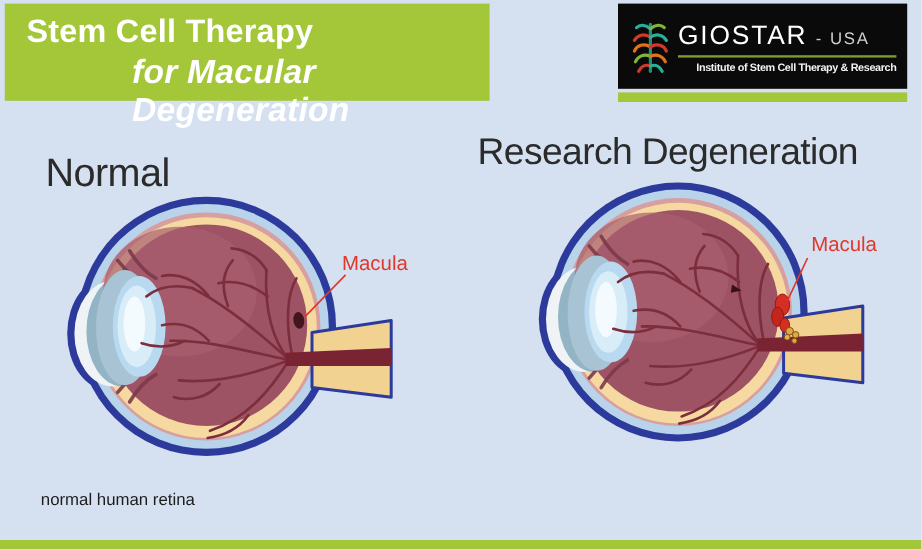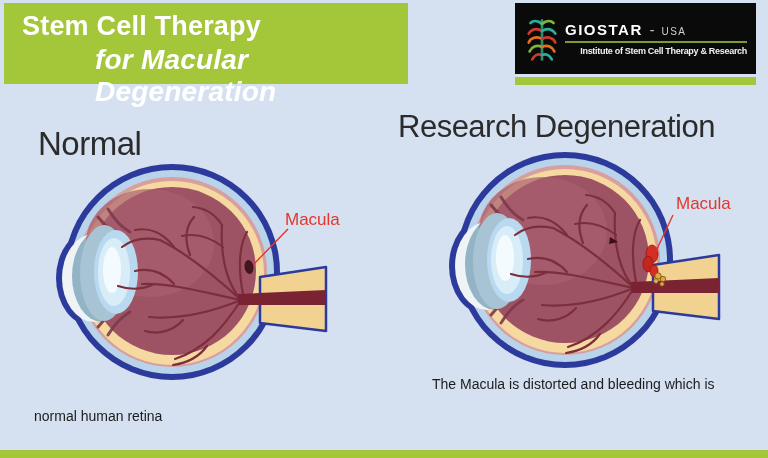--- a/index.html
+++ b/index.html
@@ -3,31 +3,31 @@
 <meta charset="utf-8">
 <style>
   html,body{margin:0;padding:0;background:#e9eef6;}
   .page{
     position:relative;width:768px;height:458px;overflow:hidden;
     background:#d5e0f0;font-family:"Liberation Sans",sans-serif;
   }
   
   .title-band{position:absolute;left:4px;top:3px;width:404px;height:81px;background:#a4c639;}
   .title-line1{position:absolute;left:18px;top:8px;font-size:27px;font-weight:bold;color:#ffffff;letter-spacing:.2px;}
-  .title-line2{position:absolute;left:91px;top:41px;font-size:28px;font-weight:bold;font-style:italic;color:#ffffff;letter-spacing:.2px;}
+  .title-line2{position:absolute;left:106px;top:41px;font-size:28px;font-weight:bold;font-style:italic;color:#ffffff;letter-spacing:.2px;}
   .logo-box{
     position:absolute;left:515px;top:3px;width:241px;height:71px;background:#0a0a0a;
     display:flex;align-items:center;box-sizing:border-box;padding-left:11px;
   }
   .tree-icon{width:32px;height:52px;flex:0 0 auto;}
   .logo-text{margin-left:7px;}
   .brand-row{display:flex;align-items:baseline;white-space:nowrap;}
-  .brand{font-size:15px;color:#ffffff;letter-spacing:1.5px;font-weight:700;}
+  .brand{font-size:22px;color:#ffffff;letter-spacing:1.5px;font-weight:400;}
   .sep{font-size:14px;color:#cccccc;margin:0 7px;}
-  .region{font-size:10px;color:#cfcfcf;letter-spacing:1.5px;}
+  .region{font-size:14px;color:#cfcfcf;letter-spacing:1.5px;}
   .logo-divider{height:2px;background:#7e9c2e;margin:3px 0 3px 0;width:182px;}
   .tagline{font-size:9px;font-weight:bold;color:#f2f2f2;letter-spacing:-.3px;white-space:nowrap;text-align:right;}
   .logo-underline{position:absolute;left:515px;top:77px;width:241px;height:8px;background:#a4c639;}
   
   .panel{position:absolute;top:85px;height:365px;}
   .panel-left{left:4px;width:374px;}
   .panel-right{left:382px;width:382px;}
   .panel-heading{position:absolute;margin:0;color:#2b2b2b;font-weight:400;letter-spacing:-.5px;}
   .heading-left{left:34px;top:40px;font-size:33px;}
   .heading-right{left:16px;top:24px;font-size:31px;}
@@ -166,17 +166,17 @@
         <circle cx="248" cy="154" r="2.7" fill="#dfa93f"></circle>
         <circle cx="241" cy="156" r="2.4" fill="#e2b452"></circle>
         <circle cx="247" cy="159" r="2.2" fill="#dfa93f"></circle>
       </g>
 
       <path d="M195,112 l8,5 l-9,2 z" fill="#3a1018"></path>
       <path class="leader" d="M258,90 L241,126"></path>
       <text class="macula-text" x="261" y="84">Macula</text>
     </svg>
 
-    <p class="caption caption-right"><span>The Macula is distorted and bleeding which is</span><br></p>
+    <p class="caption caption-right"><br></p>
   </section>
 
   <div class="bottom-strip"></div>
 </div>
 
 </body></html>

